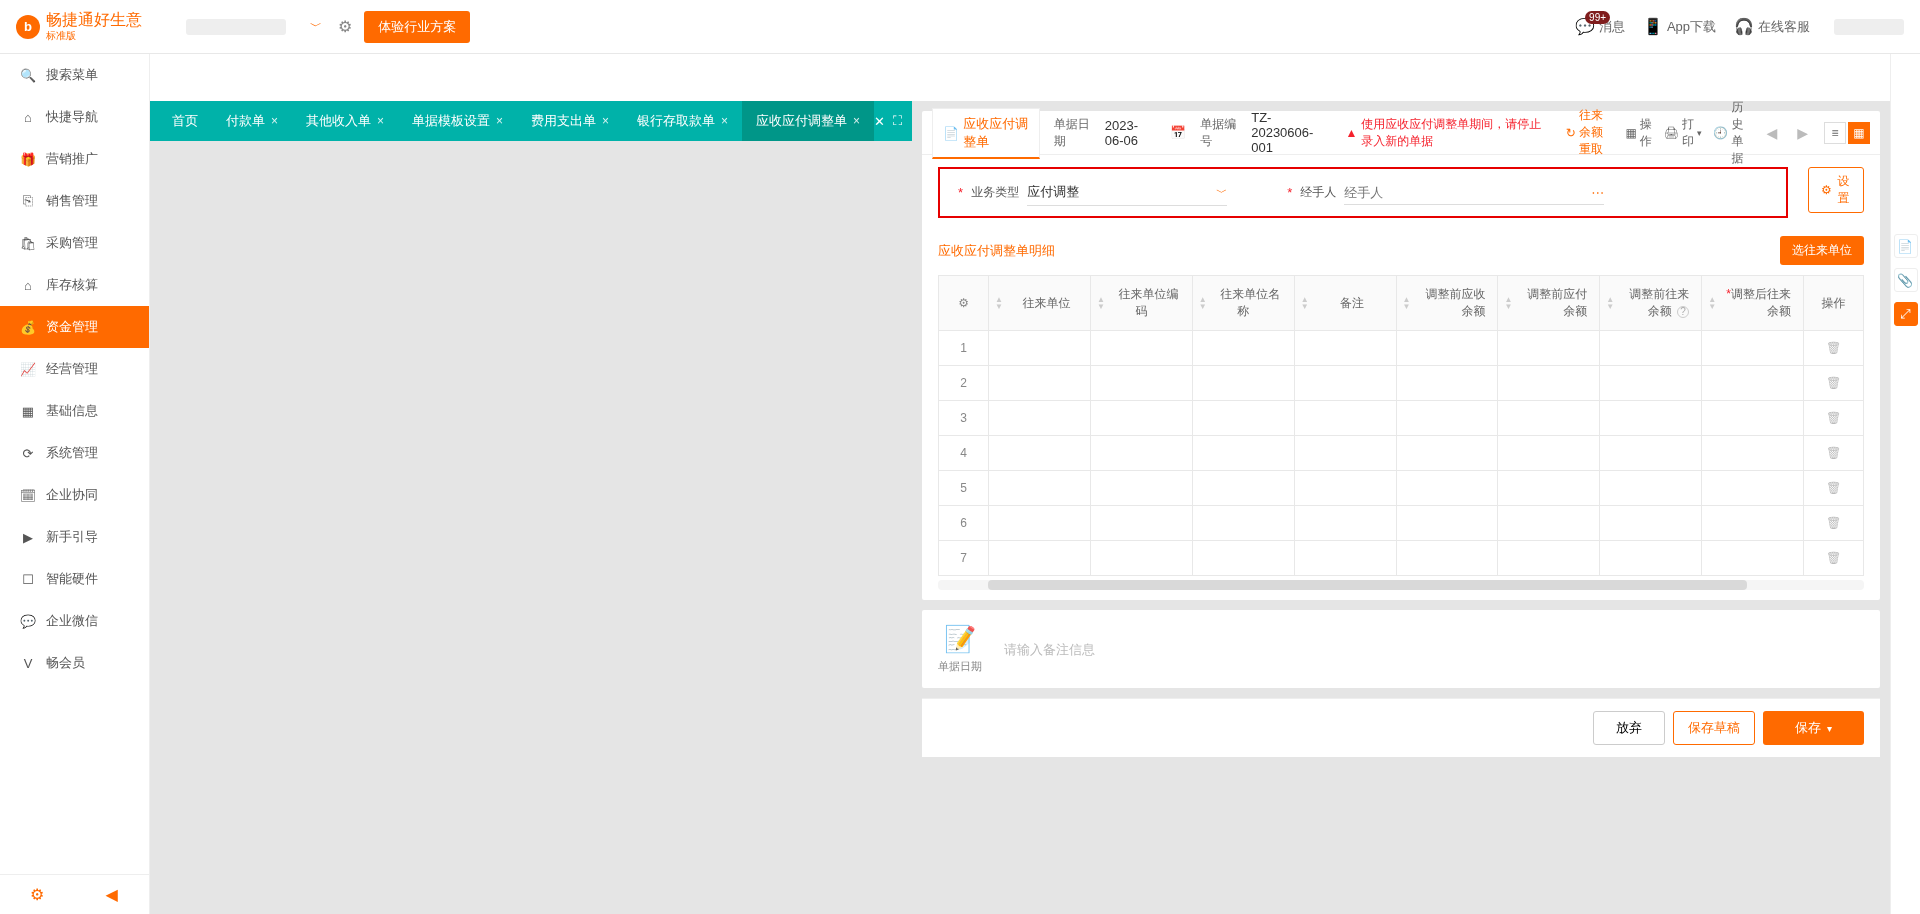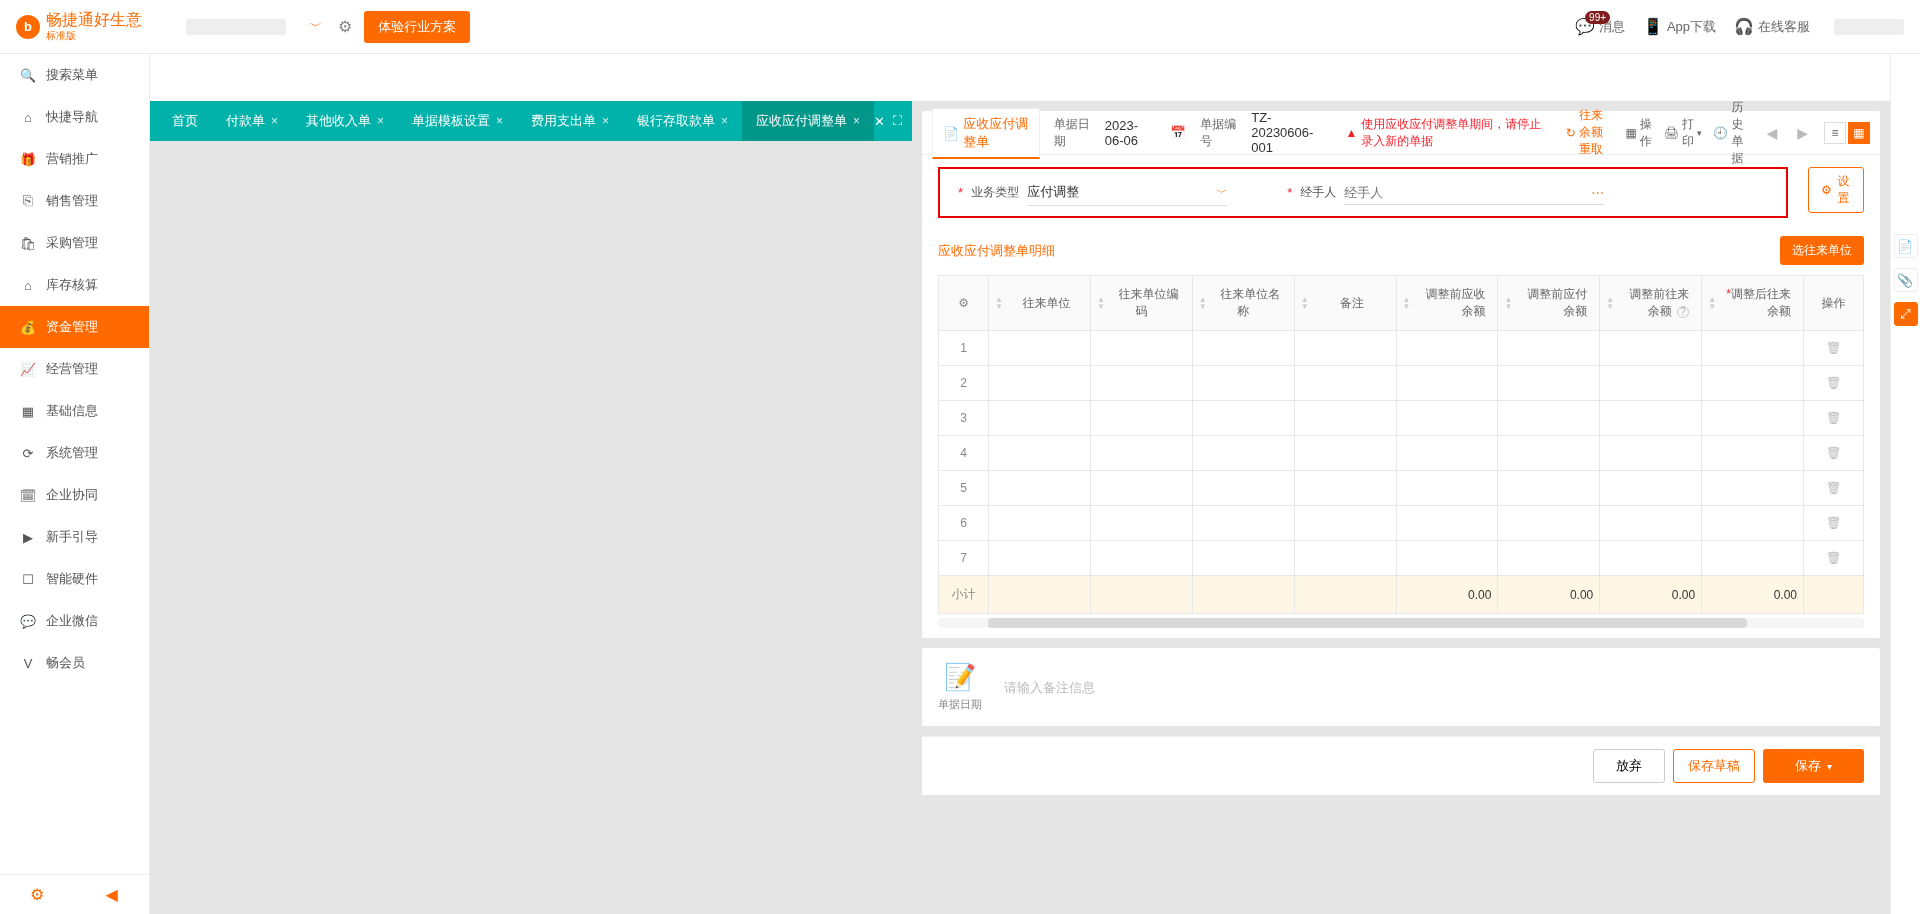--- a/index.html
+++ b/index.html
@@ -439,32 +439,20 @@
                   <td></td>
                   <td></td>
                   <td></td>
                   <td></td>
                   <td></td>
                   <td></td>
                   <td></td>
                   <td></td>
                   <td class="opcol"><span class="trash">🗑</span></td>
                 </tr>
-                <tr class="subtotal">
-                  <td class="rownum">小计</td>
-                  <td></td>
-                  <td></td>
-                  <td></td>
-                  <td></td>
-                  <td class="num">0.00</td>
-                  <td class="num">0.00</td>
-                  <td class="num">0.00</td>
-                  <td class="num">0.00</td>
-                  <td class="opcol"></td>
-                </tr>
               </tbody>
           </table>
           <div class="scroll-hint">
               <div class="scroll-thumb"></div>
             </div>
         </div>
       </div>
 
       <div class="panel remark-bar">
         <div class="remark-icon-wrap">

